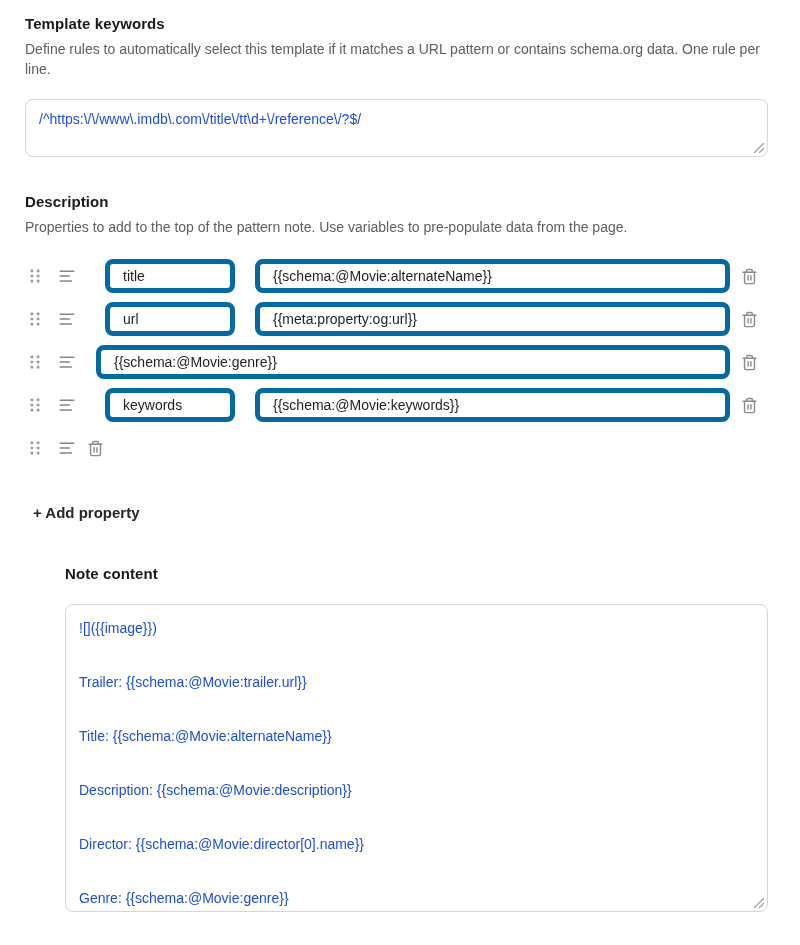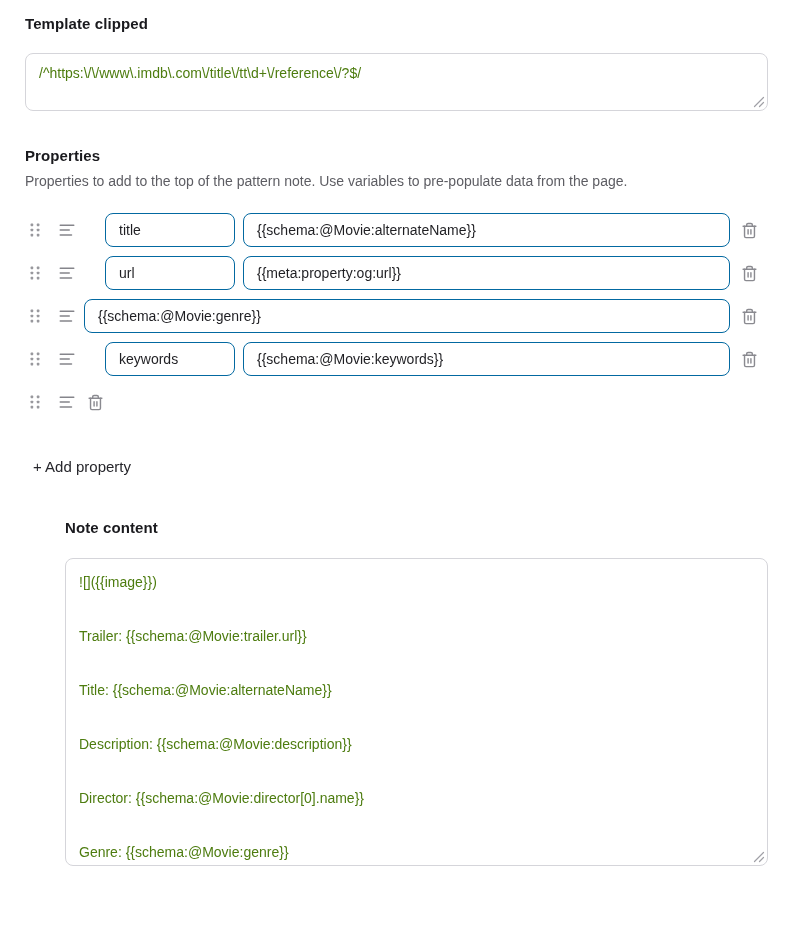--- a/index.html
+++ b/index.html
@@ -27,21 +27,21 @@
     color: #5d5d63;
   }
 
   .ta-wrap { position: relative; }
   textarea.field {
     display: block;
     width: 100%;
     border: 1px solid #d5d5da;
     border-radius: 8px;
     background: #fff;
-    color: #4d7c0f;
+    color: #1d4ed8;
     font-family: "Liberation Sans", sans-serif;
     font-size: 14px;
     padding: 10px 13px;
     resize: none;
     outline: none;
     overflow: hidden;
   }
   #trigger-ta { margin-top: 20px; height: 58px; line-height: 18px; }
   #note-ta   { margin-top: 21px; height: 308px; line-height: 27px; }
 
@@ -73,71 +73,72 @@
     margin-left: 17px;
     width: 18px; height: 18px;
     padding: 0; border: none; background: none;
     color: #85858b;
     cursor: pointer;
     flex: 0 0 auto;
     display: block;
   }
   input.prop-input {
     height: 34px;
-    border: 1px solid #0369a1;
+    border: 5px solid #0369a1;
     border-radius: 8px;
     background: #fff;
     color: #1f1f23;
     font-family: "Liberation Sans", sans-serif;
     font-size: 14px;
     padding: 0 13px;
     outline: none;
   }
   .prop-name  { margin-left: 29px; width: 130px; flex: 0 0 auto; }
-  .prop-value { margin-left: 8px;  flex: 1 1 auto; min-width: 0; }
+  .prop-value { margin-left: 20px;  flex: 1 1 auto; min-width: 0; }
   .trash-btn {
     margin-left: 11px;
     width: 18px; height: 20px;
     padding: 0; border: none; background: none;
     color: #8a8a90;
     cursor: pointer;
     flex: 0 0 auto;
     display: block;
   }
   .add-prop-btn {
     display: inline-block;
     margin: 30px 0 0 8px;
     padding: 0; border: none; background: none;
     font-family: "Liberation Sans", sans-serif;
     font-size: 15px;
-    font-weight: 400;
+    font-weight: 700;
     color: #26262b;
     cursor: pointer;
   }
   .note-section { margin-top: 42px; padding-left: 40px; }
   svg { display: block; }
 </style>
 </head>
 <body>
 
 <div class="page">
 
   <section>
-    <h3 class="section-title">Template clipped</h3>
+    <h3 class="section-title">Template keywords</h3>
+    <p class="section-desc">Define rules to automatically select this template if it matches a URL pattern or contains schema.org data. One rule per line.</p>
     <div class="ta-wrap">
       <textarea id="trigger-ta" class="field" spellcheck="false" style="">/^https:\/\/www\.imdb\.com\/title\/tt\d+\/reference\/?$/</textarea>
       <svg class="resize-handle" viewBox="0 0 12 12" fill="none" stroke="#a0a0a6" stroke-width="1.2" stroke-linecap="round">
         <line x1="1.5" y1="10.5" x2="10.5" y2="1.5"></line>
         <line x1="6.5" y1="10.5" x2="10.5" y2="6.5"></line>
       </svg>
     </div>
   </section>
 
   <section class="props-section">
-    <h3 class="section-title">Properties</h3>
+    <h3 class="section-title">Description</h3>
     <p class="section-desc">Properties to add to the top of the pattern note. Use variables to pre-populate data from the page.</p>
 
     <div class="rows">
 
       <div class="prop-row">
         <svg class="grip" viewBox="0 0 12 16" fill="currentColor">
           <rect x="1.6" y="1.6" width="2.6" height="2.6" rx="0.6"></rect>
             <rect x="7.8" y="1.6" width="2.6" height="2.6" rx="0.6"></rect>
           <rect x="1.6" y="6.7" width="2.6" height="2.6" rx="0.6"></rect>
             <rect x="7.8" y="6.7" width="2.6" height="2.6" rx="0.6"></rect>

